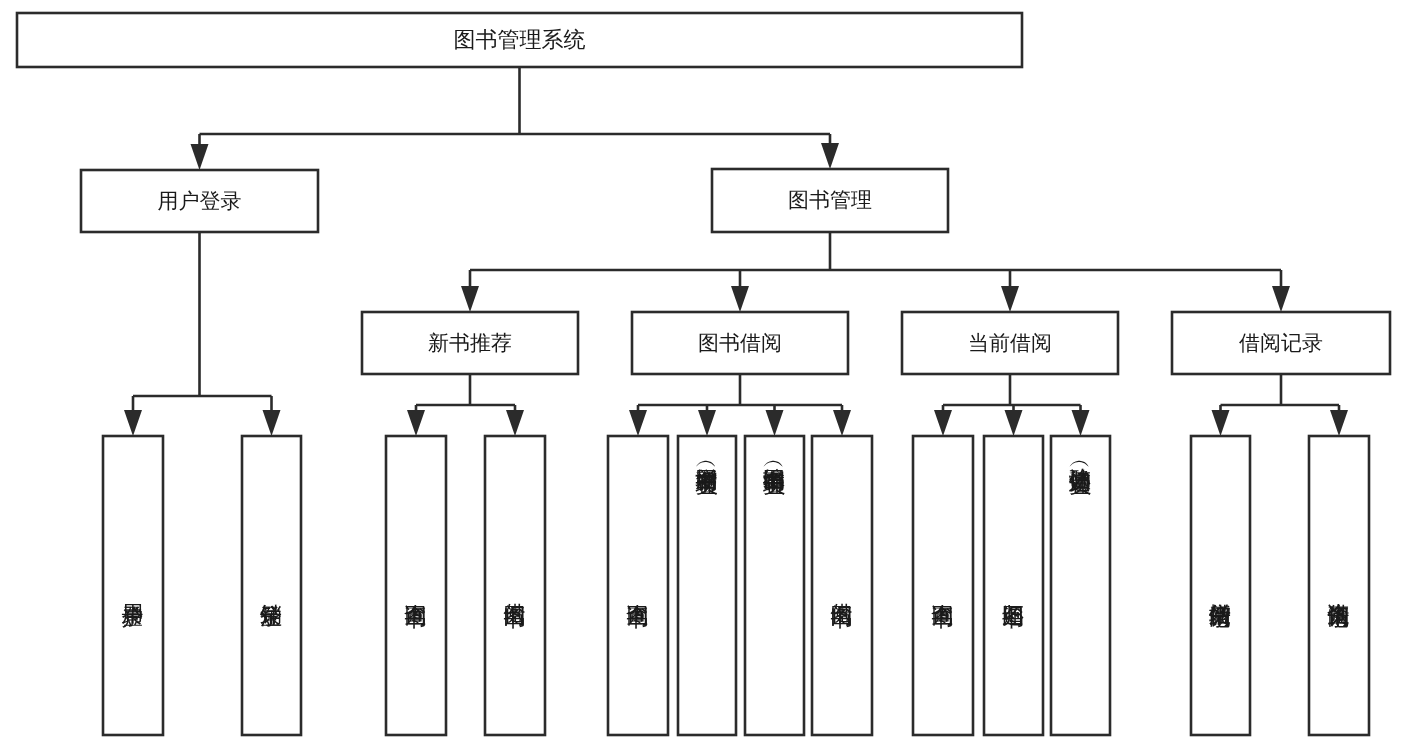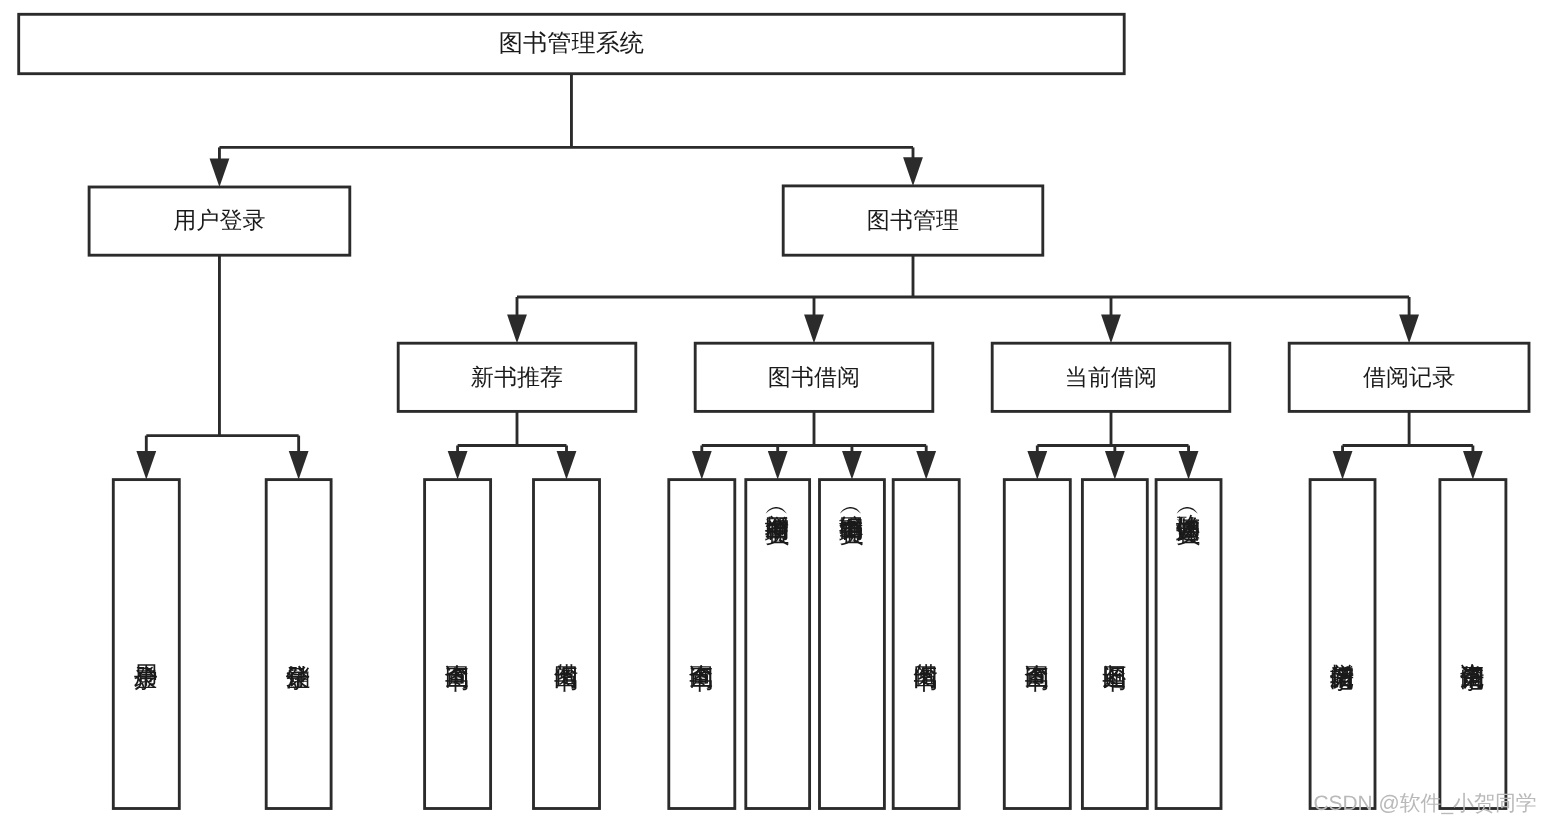--- a/index.html
+++ b/index.html
@@ -219,14 +219,13 @@
       <div class="leaf-label" style="left: 608px; top: 450px; width: 60px; height: 275px; justify-content: center;">查询图书</div>
       <div class="leaf-label" style="left: 678px; top: 450px; width: 58px; height: 275px; justify-content: flex-start;">新增图书（管理员）</div>
       <div class="leaf-label" style="left: 745px; top: 450px; width: 59px; height: 275px; justify-content: flex-start;">编辑图书（管理员）</div>
       <div class="leaf-label" style="left: 812px; top: 450px; width: 60px; height: 275px; justify-content: center;">借阅图书</div>
       <div class="leaf-label" style="left: 913px; top: 450px; width: 60px; height: 275px; justify-content: center;">查询图书</div>
       <div class="leaf-label" style="left: 984px; top: 450px; width: 59px; height: 275px; justify-content: center;">归还图书</div>
       <div class="leaf-label" style="left: 1051px; top: 450px; width: 59px; height: 275px; justify-content: flex-start;">确认归还（管理员）</div>
       <div class="leaf-label" style="left: 1191px; top: 450px; width: 59px; height: 275px; justify-content: center;">新增借阅记录</div>
       <div class="leaf-label" style="left: 1309px; top: 450px; width: 60px; height: 275px; justify-content: center;">查询借阅记录</div>
     </div>
-  <div class="watermark">CSDN @软件_小贺同学</div>
 </div>
 
 </body></html>

